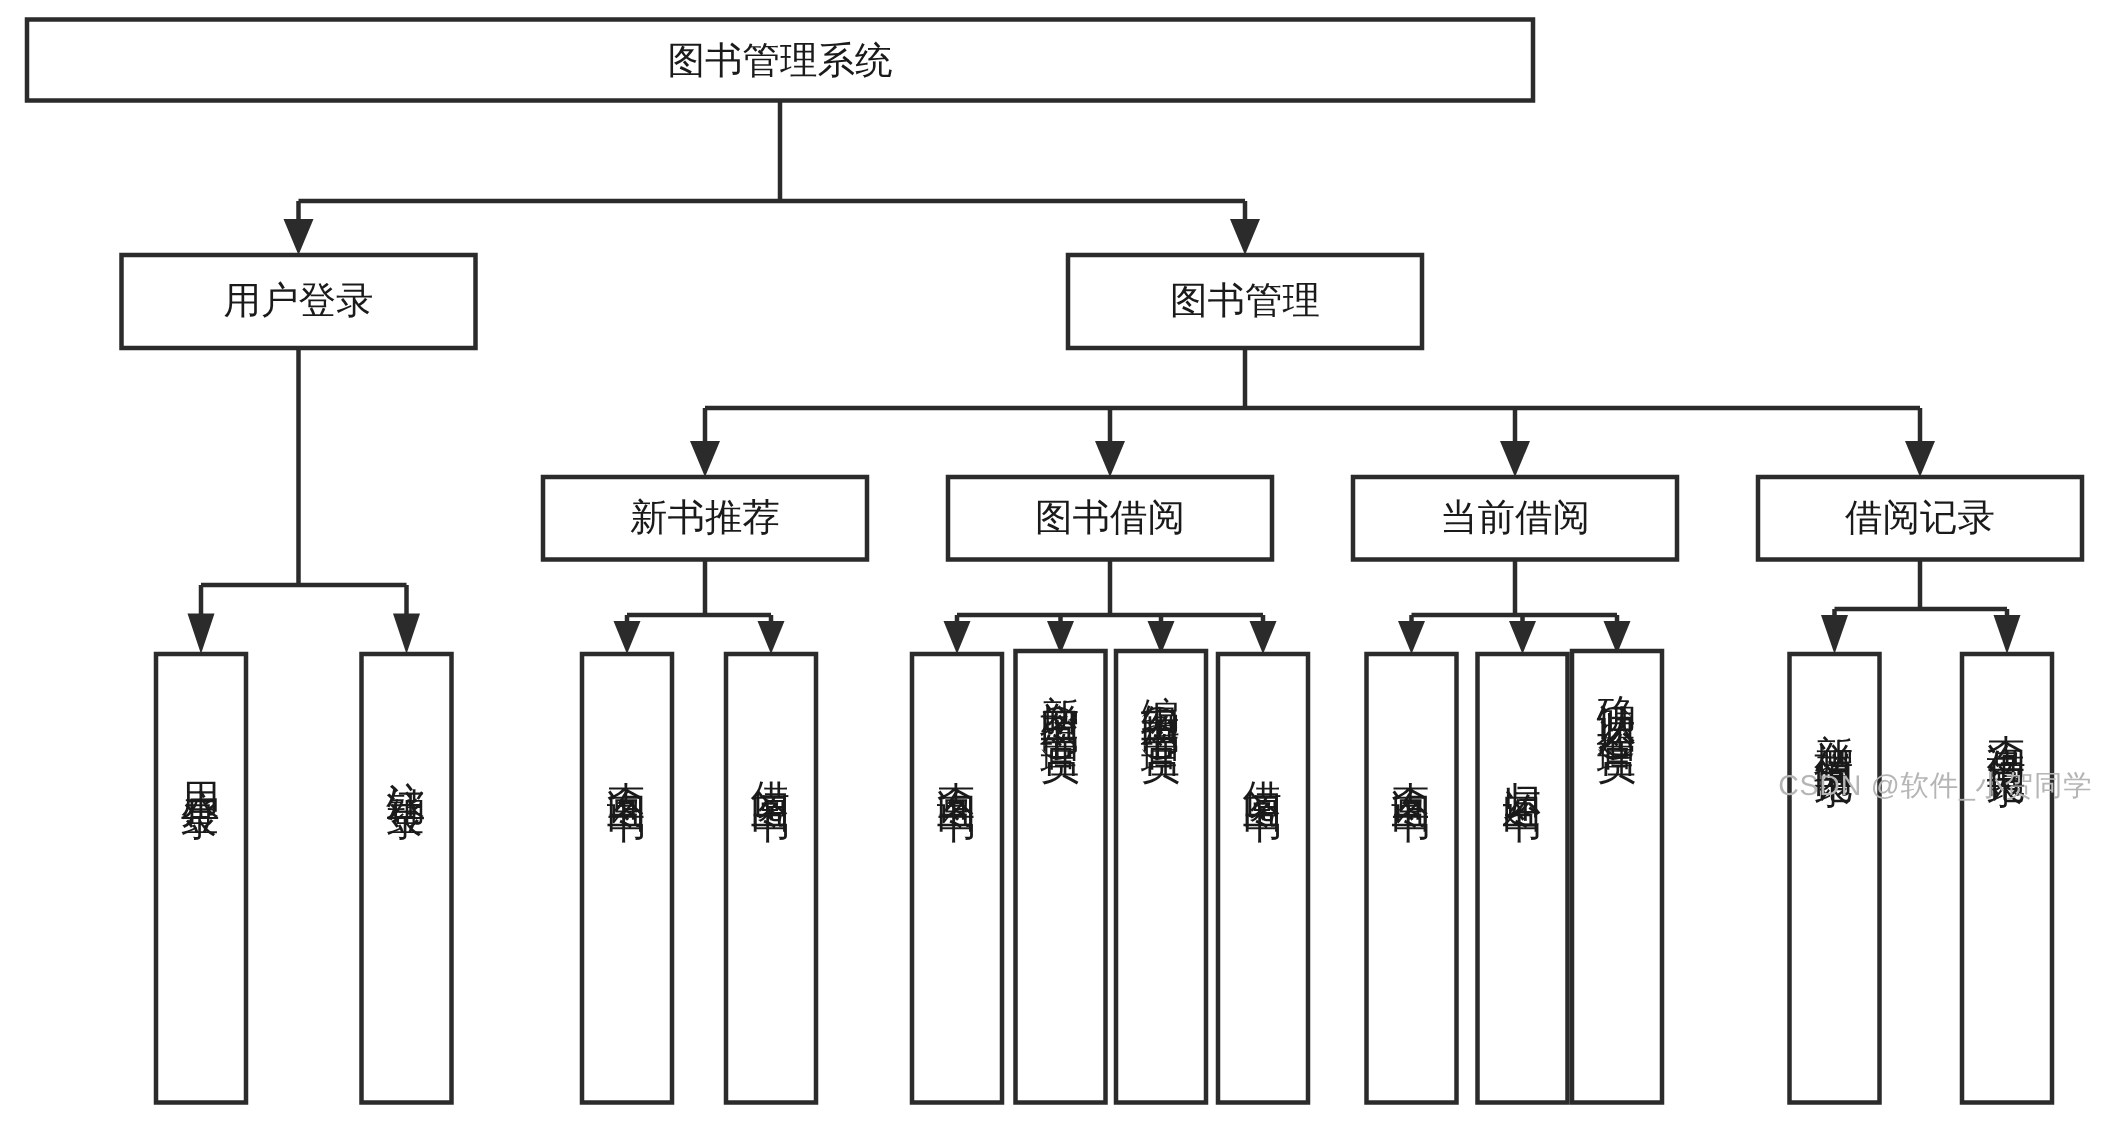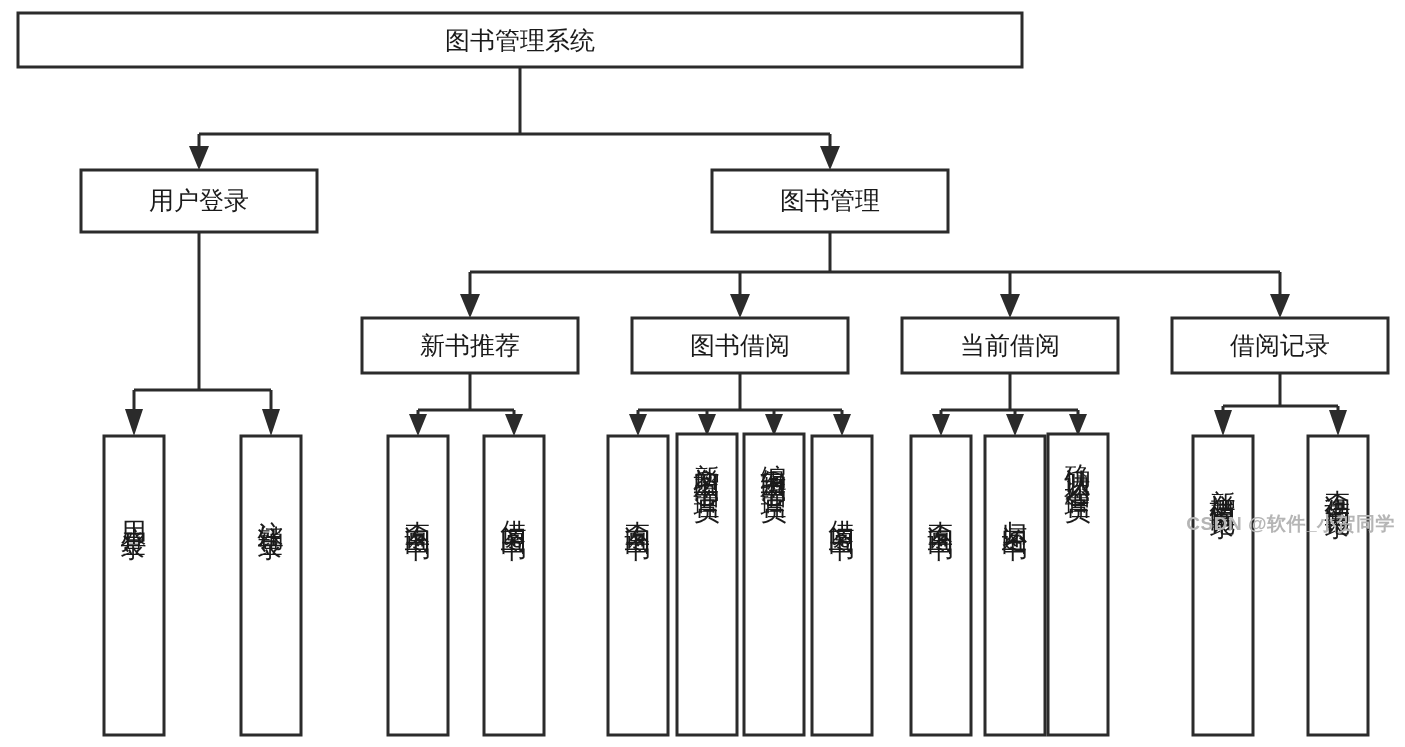--- a/index.html
+++ b/index.html
@@ -72,21 +72,20 @@
   }
   .watermark {
     position: absolute;
     right: 10px;
     bottom: 6px;
     font-family: "Liberation Sans", "DejaVu Sans", sans-serif;
     font-size: 19px;
     color: #b5b5b5;
     white-space: nowrap;
     letter-spacing: 0.5px;
-    font-weight: bold;
   }
 </style>
 </head>
 <body>
 
 <div id="diagram-root">
 
   <svg class="diagram-canvas" viewBox="0 0 1405 747">
 
     <g>

